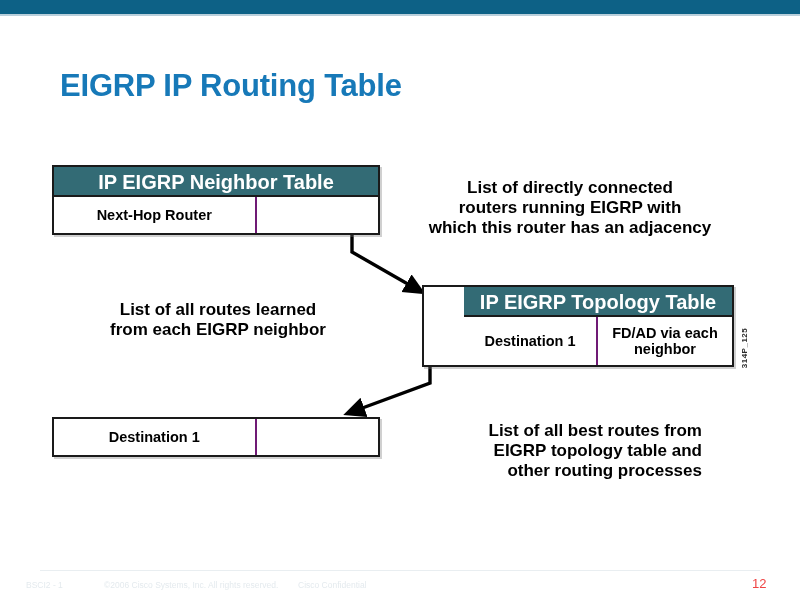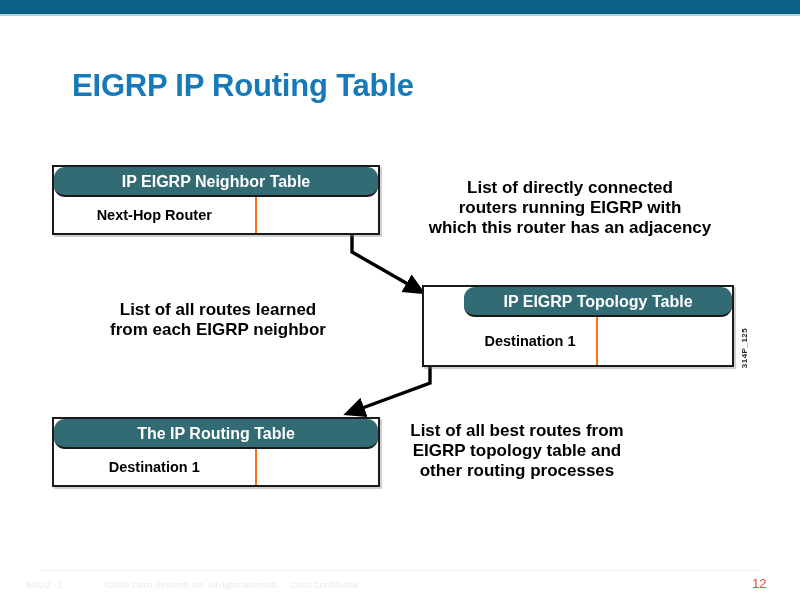--- a/index.html
+++ b/index.html
@@ -37,62 +37,60 @@
   
   #slide-title {
     position: absolute;
     left: 60px;
     top: 68px;
     font-size: 31px;
     font-weight: bold;
     color: #1779b8;
     letter-spacing: -0.2px;
     white-space: nowrap;
-    margin-left: 12px;
   }
 
   
   .tbl {
     position: absolute;
     border: 2px solid #1a1a1a;
     background: #ffffff;
     box-sizing: border-box;
     box-shadow: 2px 2px 0 rgba(120,120,120,.35);
   }
   .tbl-head {
     background: #336b75;
     color: #ffffff;
     font-weight: bold;
-    font-size: 16px;
+    font-size: 20px;
     text-align: center;
     line-height: 30px;
     height: 30px;
     border-bottom: 2px solid #1a1a1a;
     box-sizing: border-box;
     white-space: nowrap;
-    border-radius: 11px;
   }
   .tbl-row {
     display: flex;
     box-sizing: border-box;
   }
   .tbl-cell {
     color: #000000;
     font-weight: bold;
     font-size: 14.5px;
     text-align: center;
     display: flex;
     align-items: center;
     justify-content: center;
     box-sizing: border-box;
     padding: 4px 2px;
     line-height: 1.12;
   }
   .tbl-cell.left-col {
-    border-right: 2px solid #f97316;
+    border-right: 2px solid #701a75;
   }
 
   
   #tbl-neighbor { left: 52px; top: 165px; width: 328px; }
   #tbl-neighbor .tbl-row { height: 36px; }
   #tbl-neighbor .c0 { width: 62.5%; }
   #tbl-neighbor .c1 { width: 37.5%; }
 
   
   #tbl-topology { left: 422px; top: 285px; width: 312px; padding-left: 40px; }
@@ -111,21 +109,21 @@
     position: absolute;
     color: #000000;
     font-weight: bold;
     font-size: 17px;
     line-height: 1.17;
     text-align: center;
     white-space: pre-line;
   }
   #note-neighbor { left: 388px; top: 178px; width: 364px; }
   #note-topology { left: 58px;  top: 300px; width: 320px; text-align: center; }
-  #note-routing  { left: 372px; top: 421px; width: 290px; }
+  #note-routing  { left: 412px; top: 421px; width: 290px; text-align: right; }
 
   
   #arrows {
     position: absolute;
     left: 0; top: 0;
     width: 800px;
     height: 600px;
     pointer-events: none;
   }
 
@@ -159,21 +157,21 @@
   }
   .footer-txt {
     position: absolute;
     top: 580px;
     color: #e4eaee;
     font-size: 8.5px;
     white-space: nowrap;
   }
   #footer-code  { left: 26px; }
   #footer-copy  { left: 104px; }
-  #footer-conf  { left: 290px; }
+  #footer-conf  { left: 298px; }
   #footer-page  {
     position: absolute;
     top: 576px;
     left: 752px;
     color: #ef4444;
     font-size: 13px;
     white-space: nowrap;
   }
 </style>
 </head>
@@ -204,25 +202,25 @@
   <div class="tbl-head">IP EIGRP Neighbor Table</div>
   <div class="tbl-row">
     <div class="tbl-cell left-col c0">Next-Hop Router</div>
   </div>
 </div>
 
 <div class="tbl" id="tbl-topology">
   <div class="tbl-head">IP EIGRP Topology Table</div>
   <div class="tbl-row">
     <div class="tbl-cell left-col c0">Destination 1</div>
+    <div class="tbl-cell c1">FD/AD via each neighbor</div>
   </div>
 </div>
 
 <div class="tbl" id="tbl-routing">
-  <div class="tbl-head">The IP Routing Table</div>
   <div class="tbl-row">
     <div class="tbl-cell left-col c0">Destination 1</div>
   </div>
 </div>
 
 <div class="note" id="note-neighbor">List of directly connected
 routers running EIGRP with
 which this router has an adjacency</div>
 <div class="note" id="note-topology">List of all routes learned
 from each EIGRP neighbor</div>

